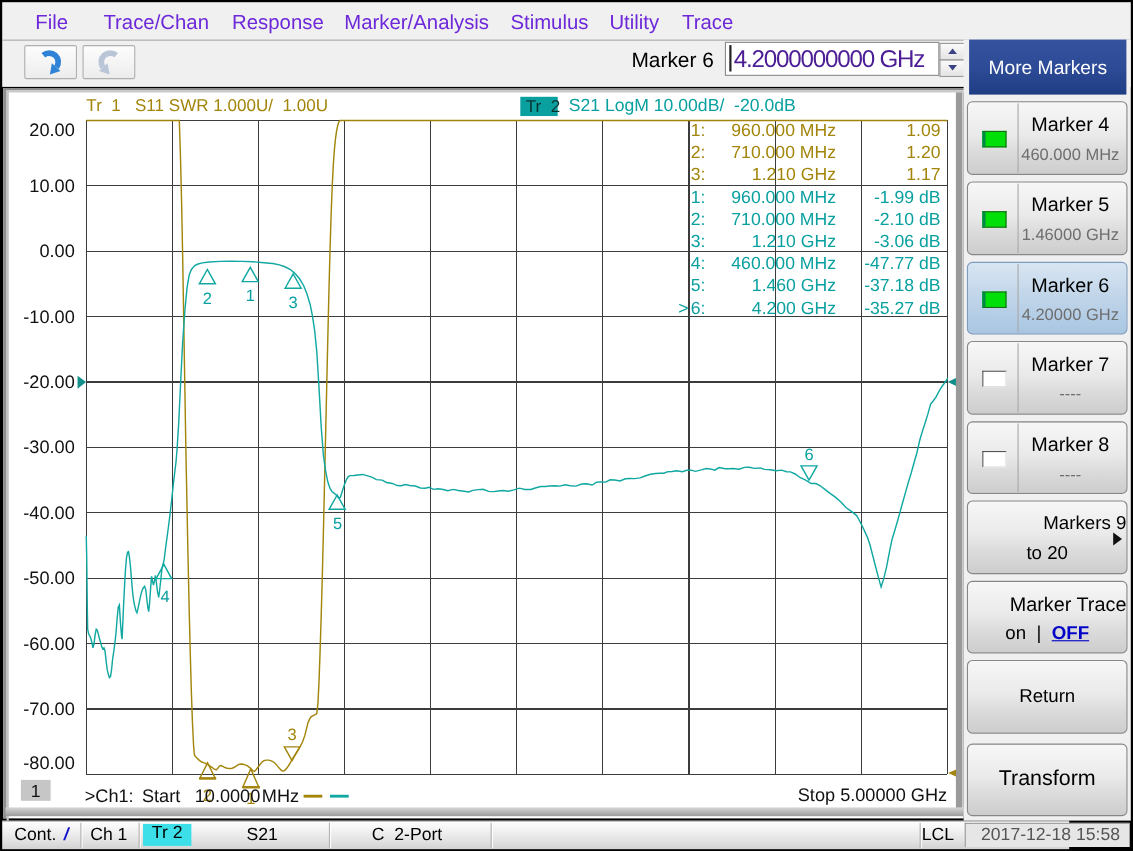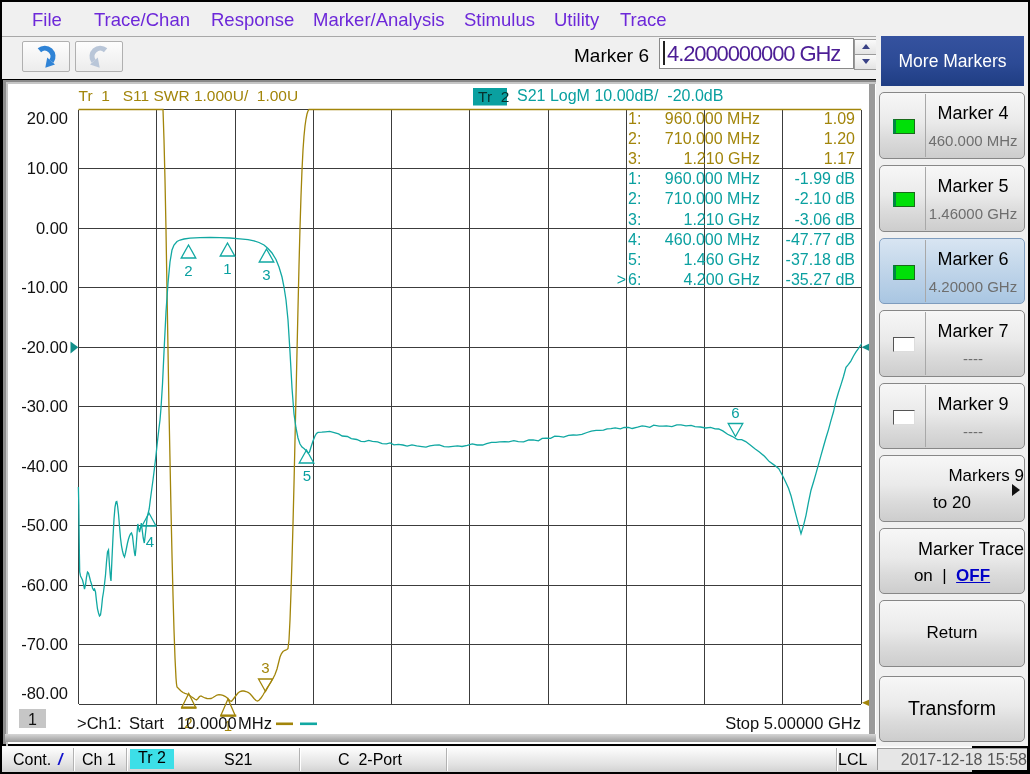--- a/index.html
+++ b/index.html
@@ -40,21 +40,21 @@
 .btn .off{color:#0000c8;text-decoration:underline;font-weight:bold}
 .btn .arr{position:absolute;right:4px;top:28px;width:0;height:0;border-left:8px solid #111;
  border-top:6px solid transparent;border-bottom:6px solid transparent}
 #statusbar{left:2px;top:746px;width:970px;height:25px;background:linear-gradient(#fefefe,#e2e2e2 70%,#d2d2d2);
  border-top:1px solid #f8f8f8}
 #statusbar .d{position:absolute;top:1px;width:1px;height:23px;background:#b2b2b2;box-shadow:1px 0 0 #fff}
 #statusbar span{position:absolute;top:4px;font-size:16px;color:#000}
 #tr2box{position:absolute;left:128px;top:2px;width:44px;height:20px;background:#3cdfe8;text-align:center}
 #dtbox{position:absolute;left:875px;top:1px;width:150px;height:22px;background:#e6e6e6;
  border-top:1px solid #9a9a9a;border-left:1px solid #9a9a9a;box-sizing:border-box;
- color:#555;font-size:16px;text-align:right;padding-top:2px;padding-left:5px}
+ color:#555;font-size:16px;text-align:center;padding-top:2px;padding-left:5px}
 </style></head><body>
 <div class="abs" id="menubar">
  <span style="left:30px">File</span>
  <span style="left:92px">Trace/Chan</span>
  <span style="left:209px">Response</span>
  <span style="left:311px">Marker/Analysis</span>
  <span style="left:462px">Stimulus</span>
  <span style="left:552px">Utility</span>
  <span style="left:618px">Trace</span>
 </div>
@@ -191,21 +191,21 @@
     </div>
 <div class="btn" style="top:274px;height:66.5px">
       <div class="led off"></div>
       <div class="sep"></div>
       <div class="t1">Marker 7</div>
       <div class="t2">----</div>
     </div>
 <div class="btn" style="top:346.5px;height:66.5px">
       <div class="led off"></div>
       <div class="sep"></div>
-      <div class="t1">Marker 9</div>
+      <div class="t1">Marker 8</div>
       <div class="t2">----</div>
     </div>
 <div class="btn" style="top:419px;height:66.5px">
       <div class="c1">Markers 9</div>
       <div class="c2">to 20</div>
       <div class="arr"></div>
     </div>
 <div class="btn" style="top:491.5px;height:66.5px">
       <div class="c1" style="font-size:18px">Marker Trace</div>
       <div class="c2">on&nbsp;&nbsp;|&nbsp;&nbsp;<span class="off">OFF</span></div>

